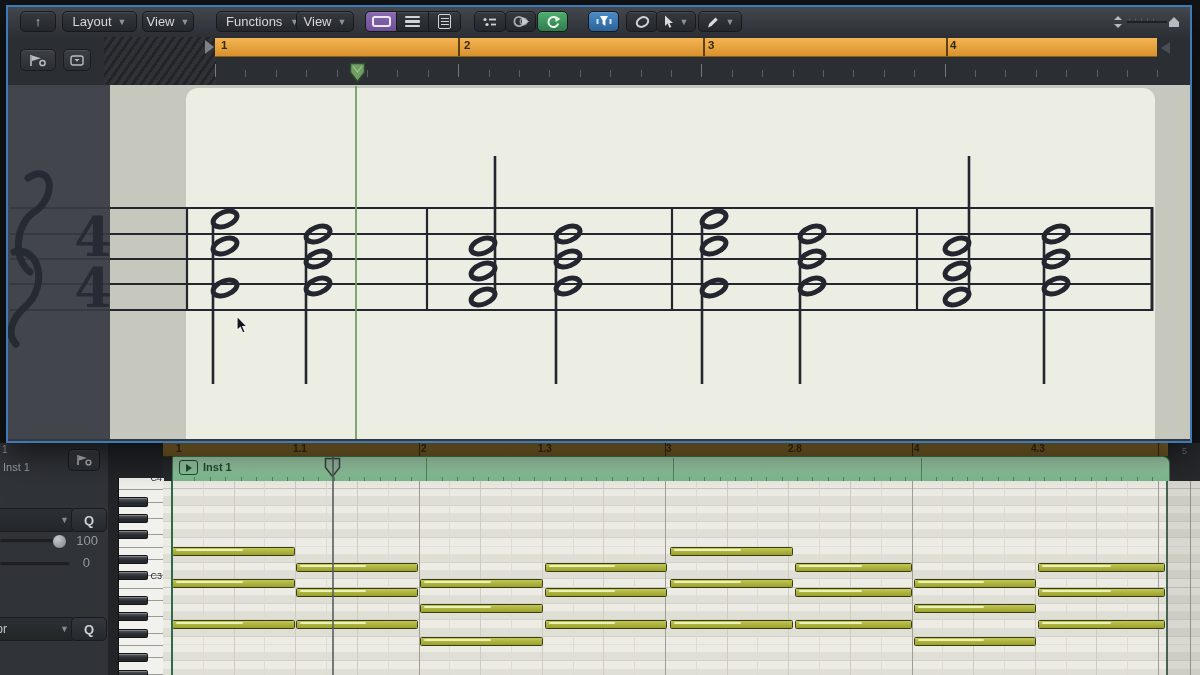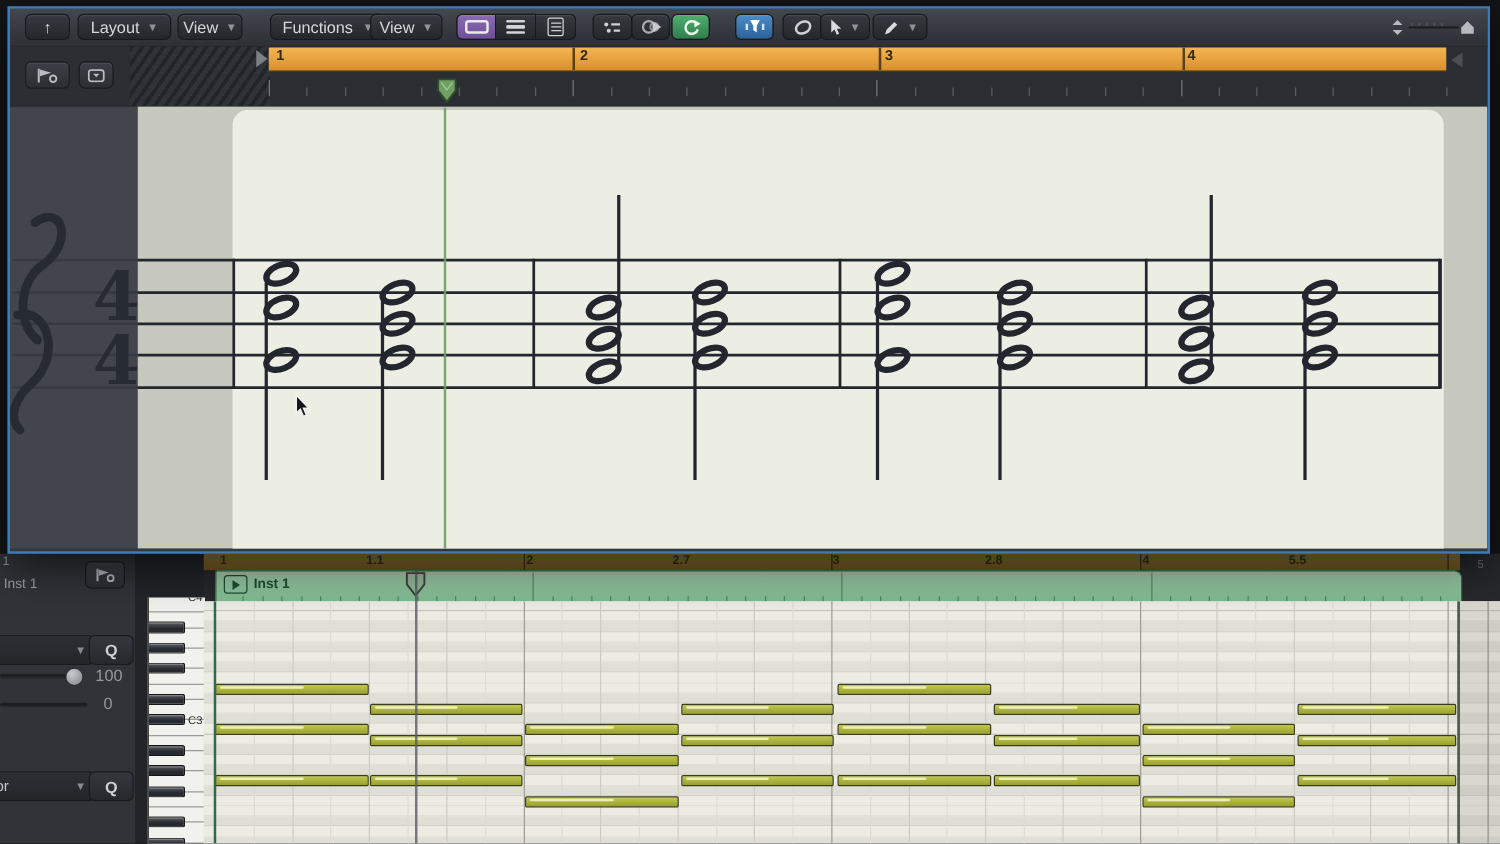--- a/index.html
+++ b/index.html
@@ -169,25 +169,25 @@
     </div>
 
     <div id="pr-ruler">
         <div class="pr-ruler-bar" style="left:255.5px;"></div>
         <div class="pr-ruler-bar" style="left:502px;"></div>
         <div class="pr-ruler-bar" style="left:748.5px;"></div>
         <div class="pr-ruler-bar" style="left:995px;"></div>
         <div class="pr-ruler-label" style="left:13px;">1</div>
         <div class="pr-ruler-label" style="left:130px;">1.1</div>
         <div class="pr-ruler-label" style="left:258px;">2</div>
-        <div class="pr-ruler-label" style="left:375px;">2.7</div>
+        <div class="pr-ruler-label" style="left:375px;">1.3</div>
         <div class="pr-ruler-label" style="left:503px;">3</div>
         <div class="pr-ruler-label" style="left:625px;">2.8</div>
         <div class="pr-ruler-label" style="left:751px;">4</div>
-        <div class="pr-ruler-label" style="left:868px;">5.5</div>
+        <div class="pr-ruler-label" style="left:868px;">4.3</div>
       </div>
     <div id="pr-rultab">
       <span>5</span>
     </div>
 
     <div id="pr-region">
       <div class="play-chip">
           <div class="play-tri"></div>
         </div>
       <div id="pr-region-label">Inst 1</div>

